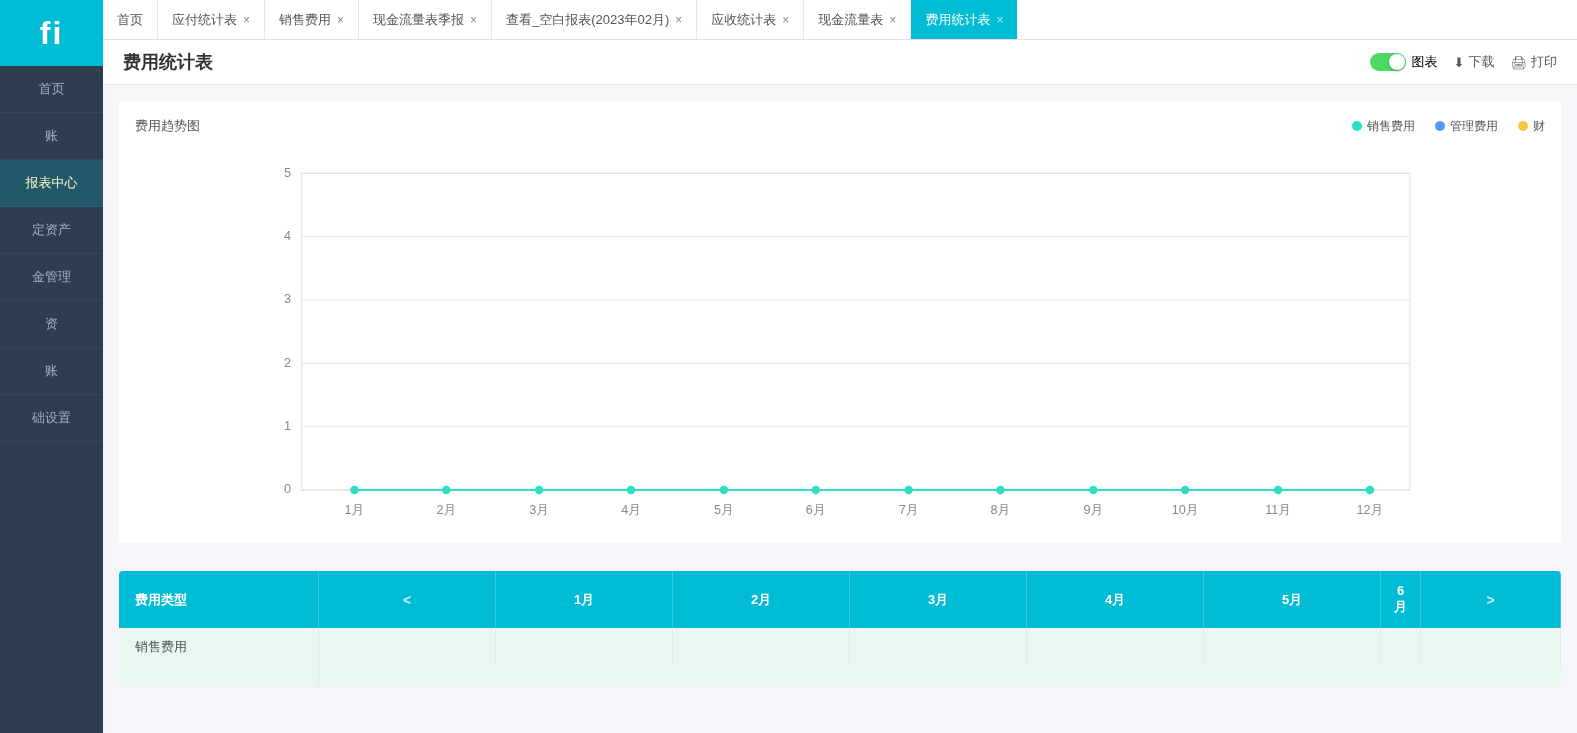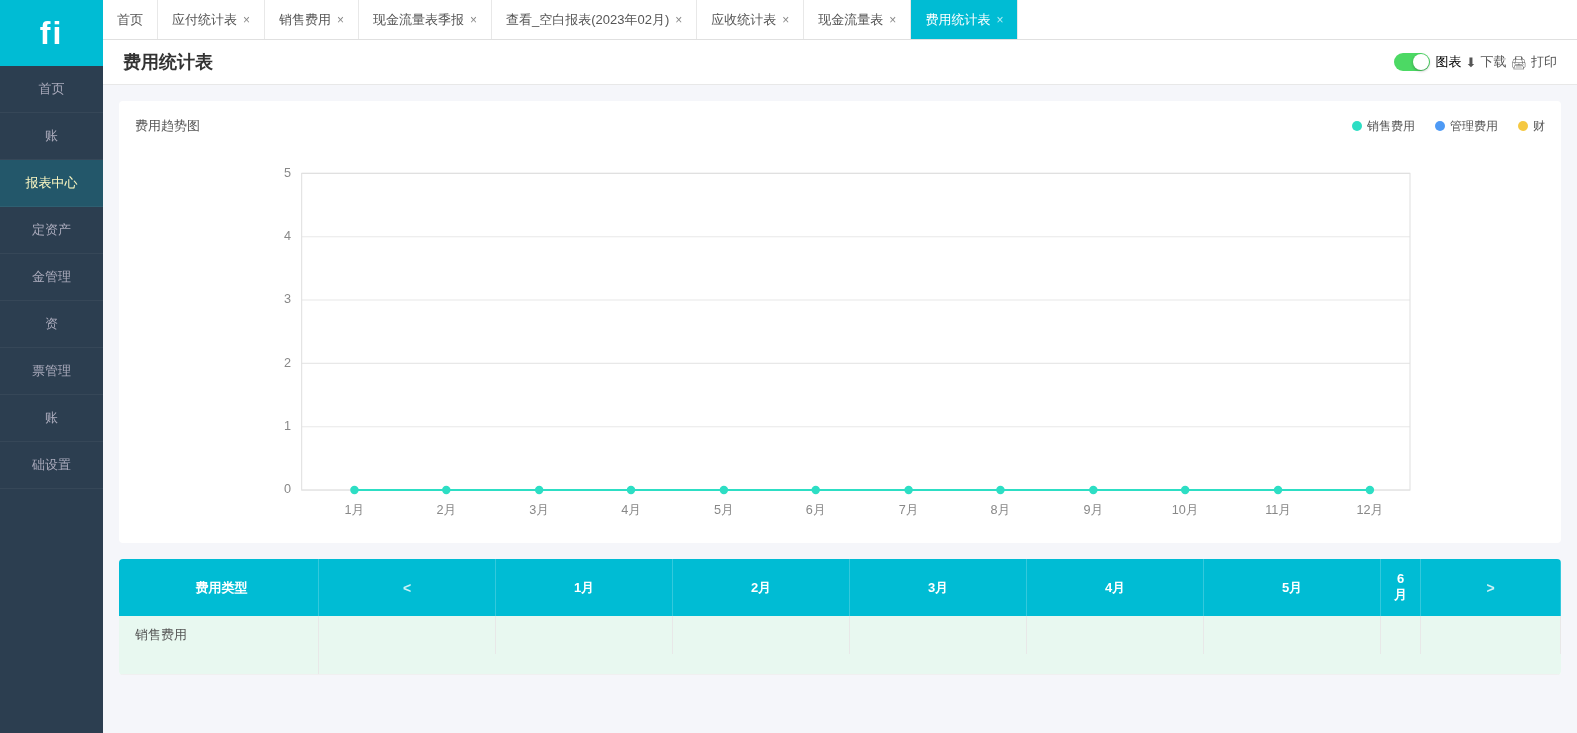--- a/index.html
+++ b/index.html
@@ -88,21 +88,21 @@
       flex-shrink: 0;
     }
     .page-title {
       font-size: 18px;
       font-weight: bold;
       color: #333;
     }
     .header-actions {
       display: flex;
       align-items: center;
-      gap: 4px;
+      gap: 16px;
     }
     .toggle-wrap {
       display: flex;
       align-items: center;
       gap: 6px;
     }
     .toggle {
       width: 36px;
       height: 18px;
       background: #4cd964;
@@ -130,21 +130,21 @@
       font-size: 13px;
     }
 
     
     .content {
       flex: 1;
       overflow-y: auto;
       padding: 16px;
       display: flex;
       flex-direction: column;
-      gap: 0;
+      gap: 12px;
     }
 
     
     .chart-card {
       background: #fff;
       border-radius: 4px;
       padding: 16px;
       margin-bottom: 16px;
     }
     .chart-header {
@@ -202,21 +202,21 @@
     .table-header-cell {
       padding: 12px 10px;
       text-align: center;
       border-right: 1px solid rgba(255,255,255,0.2);
       display: flex;
       align-items: center;
       justify-content: center;
       gap: 4px;
     }
     .table-header-cell:first-child {
-      justify-content: center;
+      justify-content: flex-start;
       padding-left: 16px;
     }
     .nav-arrow {
       cursor: pointer;
       font-size: 14px;
       opacity: 0.8;
     }
 
     .table-data-row {
       display: grid;
@@ -242,21 +242,20 @@
 <body>
 
 <div class="sidebar">
   <div class="sidebar-logo">fi</div>
   <div class="sidebar-item">首页</div>
   <div class="sidebar-item">账</div>
   <div class="sidebar-item active">报表中心</div>
   <div class="sidebar-item">定资产</div>
   <div class="sidebar-item">金管理</div>
   <div class="sidebar-item">资</div>
-  <div class="sidebar-item">票管理</div>
   <div class="sidebar-item">账</div>
   <div class="sidebar-item">础设置</div>
 </div>
 
 <div class="main">
 
   <div class="tab-bar">
     <div class="tab-item">
       <span>首页</span>
     </div>

